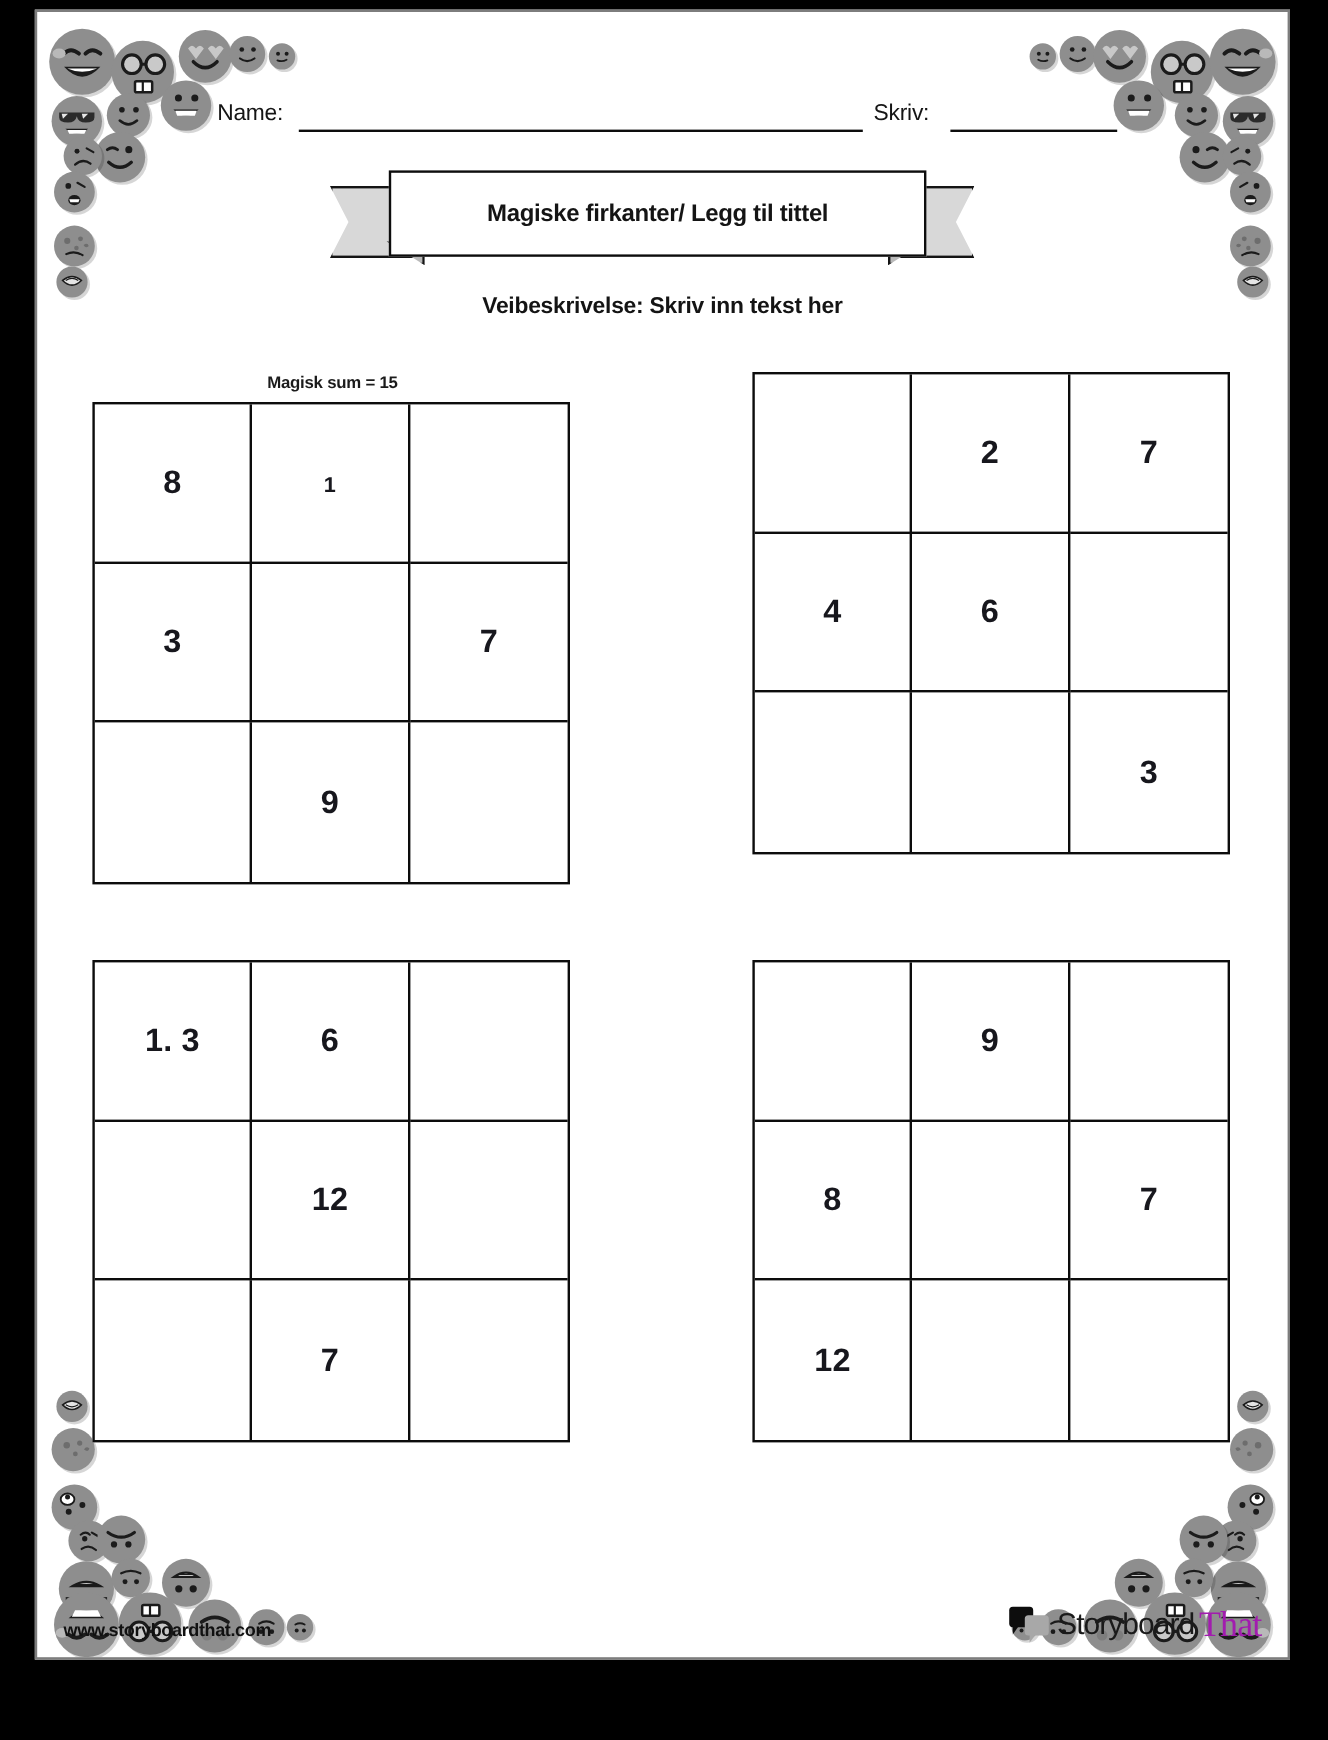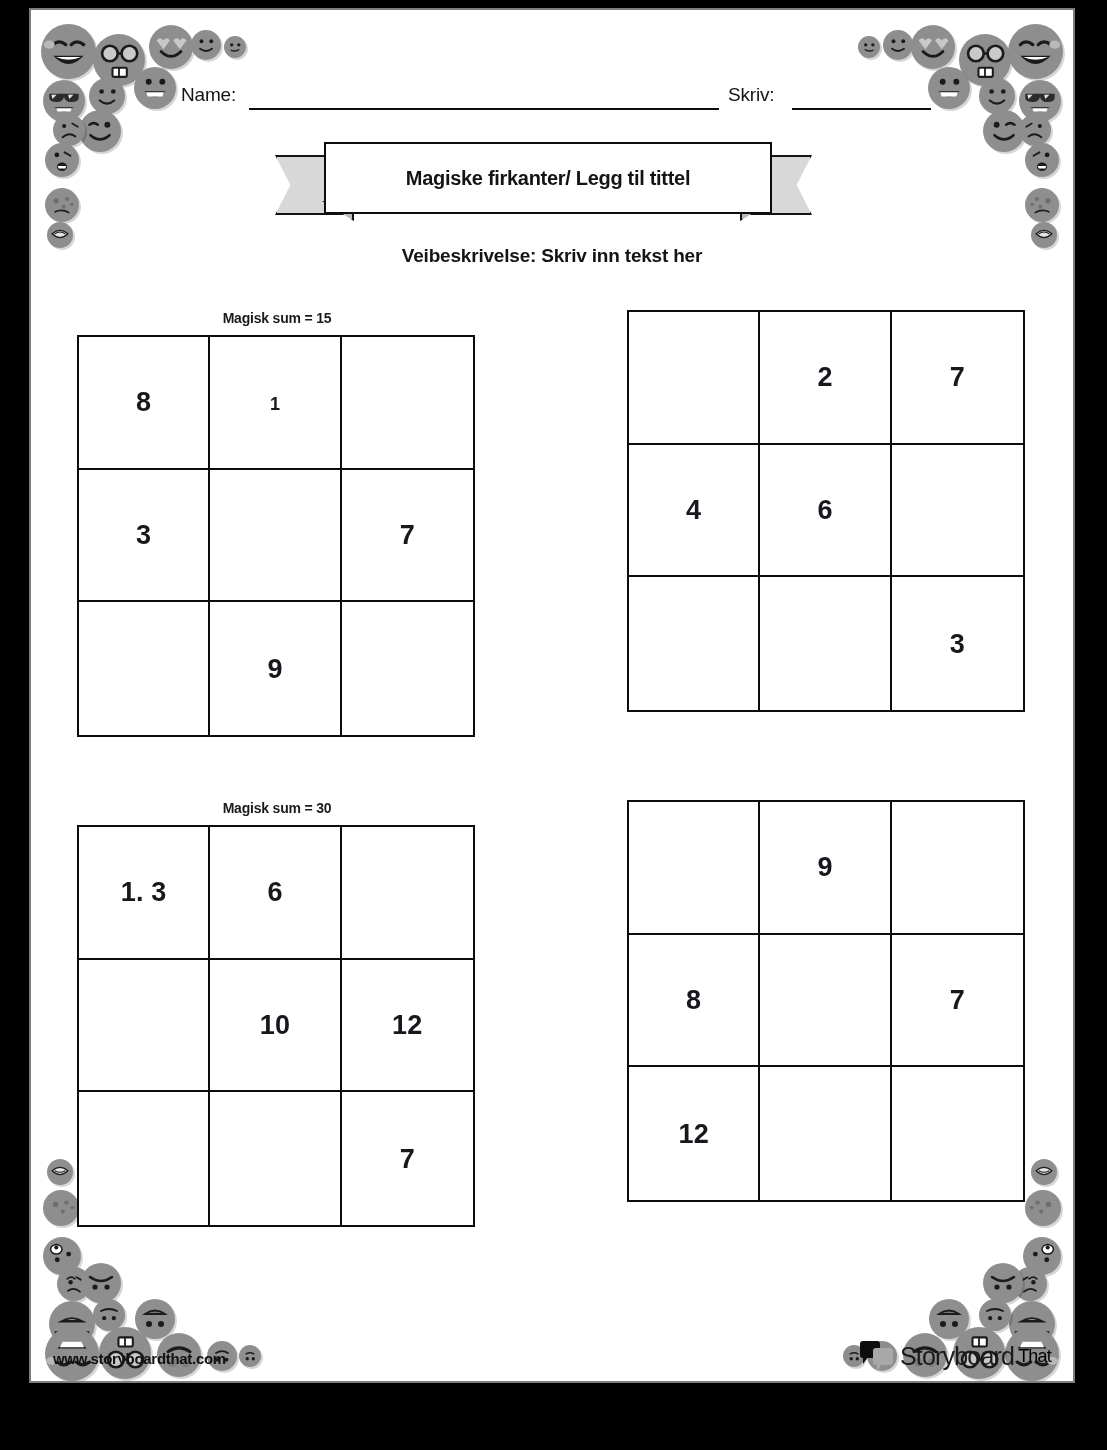--- a/index.html
+++ b/index.html
@@ -239,24 +239,25 @@
     bottom: -6px;
     border-left: 5px solid #a8a8a8;
     border-bottom: 7px solid transparent;
   }
   .logo-word-dark {
     font-size: 25px;
     color: #1a1a1a;
     letter-spacing: -0.8px;
   }
   .logo-word-light {
-    font-size: 18px;
-    color: #000000;
+    font-size: 30px;
+    color: #a21caf;
     letter-spacing: -0.8px;
     margin-left: -2px;
+    font-family: Liberation Serif, serif;
   }
 
   
   .emoji {
     position: absolute;
     border-radius: 50%;
     background: #8e8e8e;
     box-shadow: 2px 2px 0 rgba(0,0,0,0.16);
   }
   .emoji svg { display: block; width: 100%; height: 100%; }
@@ -759,36 +760,32 @@
         <div class="magic-cell">
             <span class="cell-value"></span>
           </div>
         <div class="magic-cell">
             <span class="cell-value">3</span>
           </div>
       </div>
     </div>
 
     <div class="square-block" style="left:46px;top:790px;">
-      <div class="square-caption">Magisk sum = 30</div>
       <div class="magic-grid">
         <div class="magic-cell">
             <span class="cell-value">1. 3</span>
           </div>
         <div class="magic-cell">
             <span class="cell-value">6</span>
           </div>
         <div class="magic-cell">
             <span class="cell-value"></span>
           </div>
         <div class="magic-cell">
             <span class="cell-value"></span>
-          </div>
-        <div class="magic-cell">
-            <span class="cell-value">10</span>
           </div>
         <div class="magic-cell">
             <span class="cell-value">12</span>
           </div>
         <div class="magic-cell">
             <span class="cell-value"></span>
           </div>
         <div class="magic-cell">
             <span class="cell-value"></span>
           </div>

